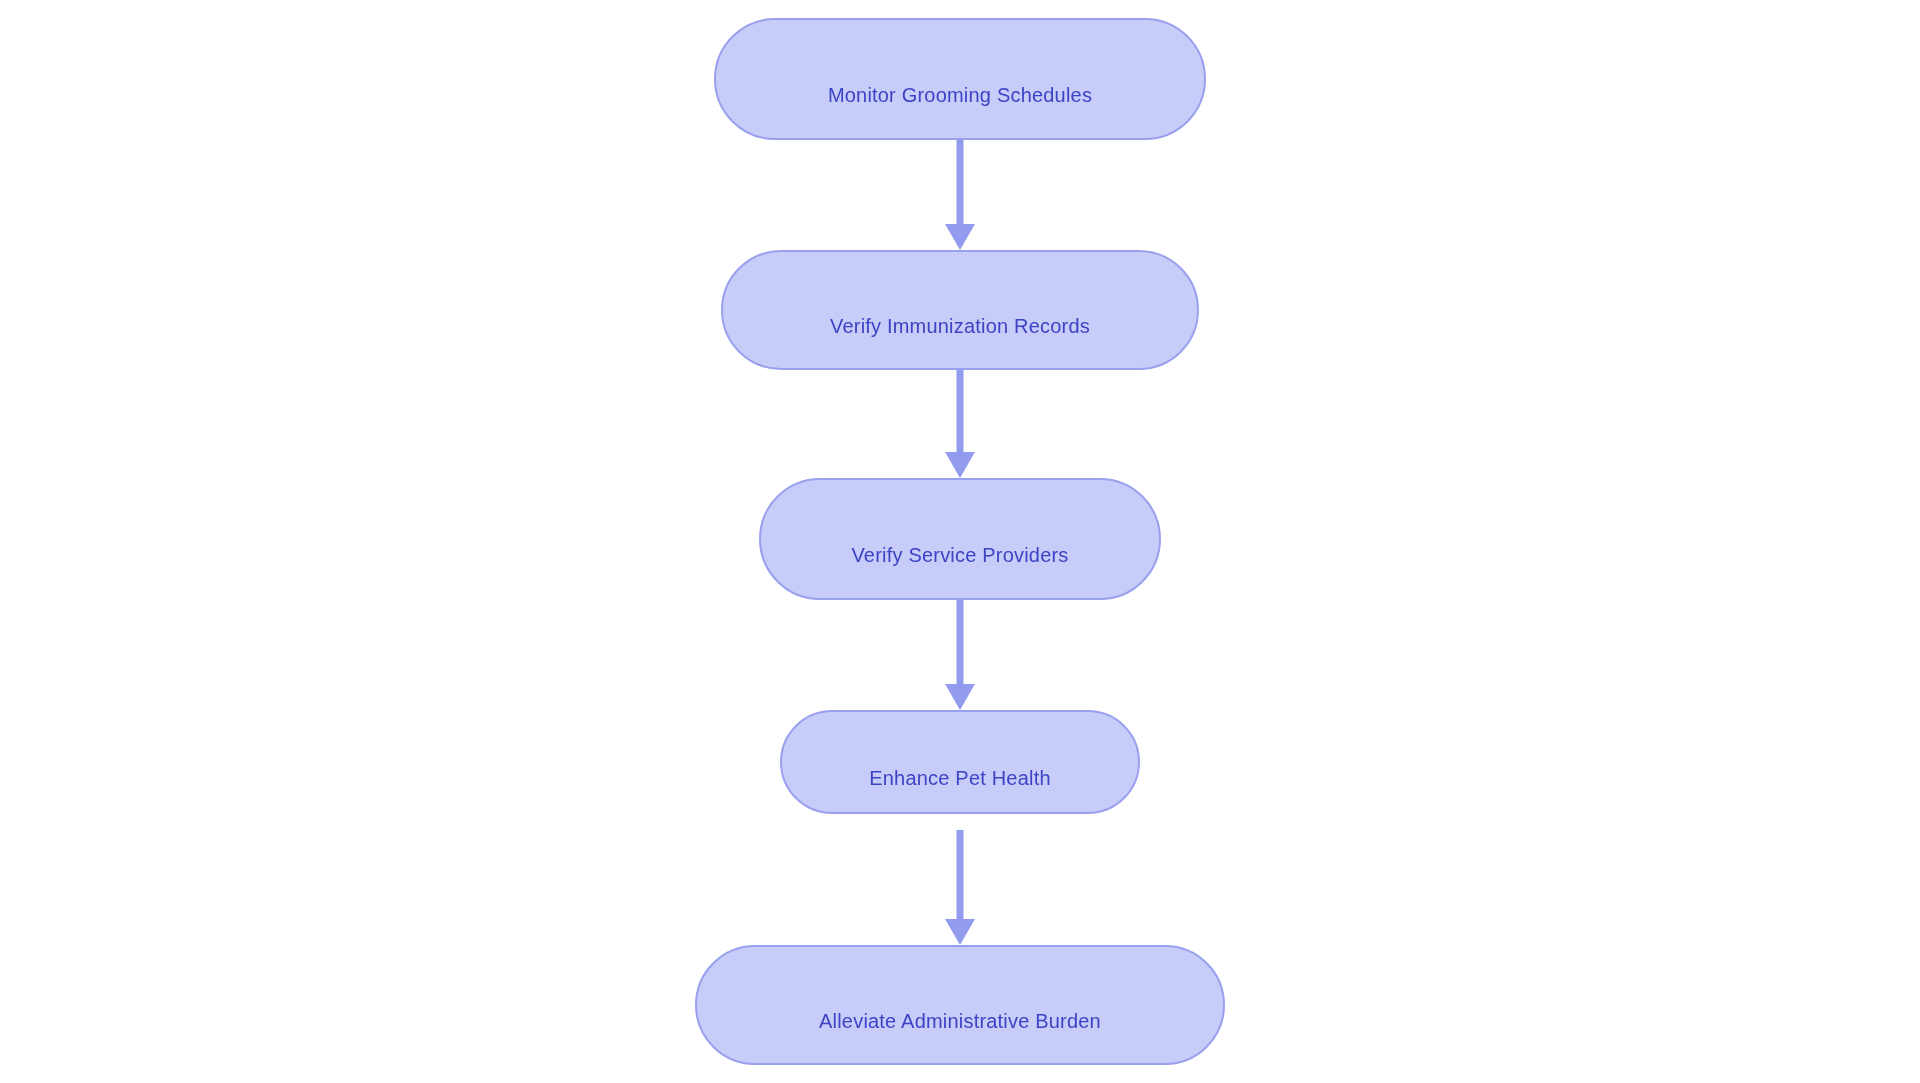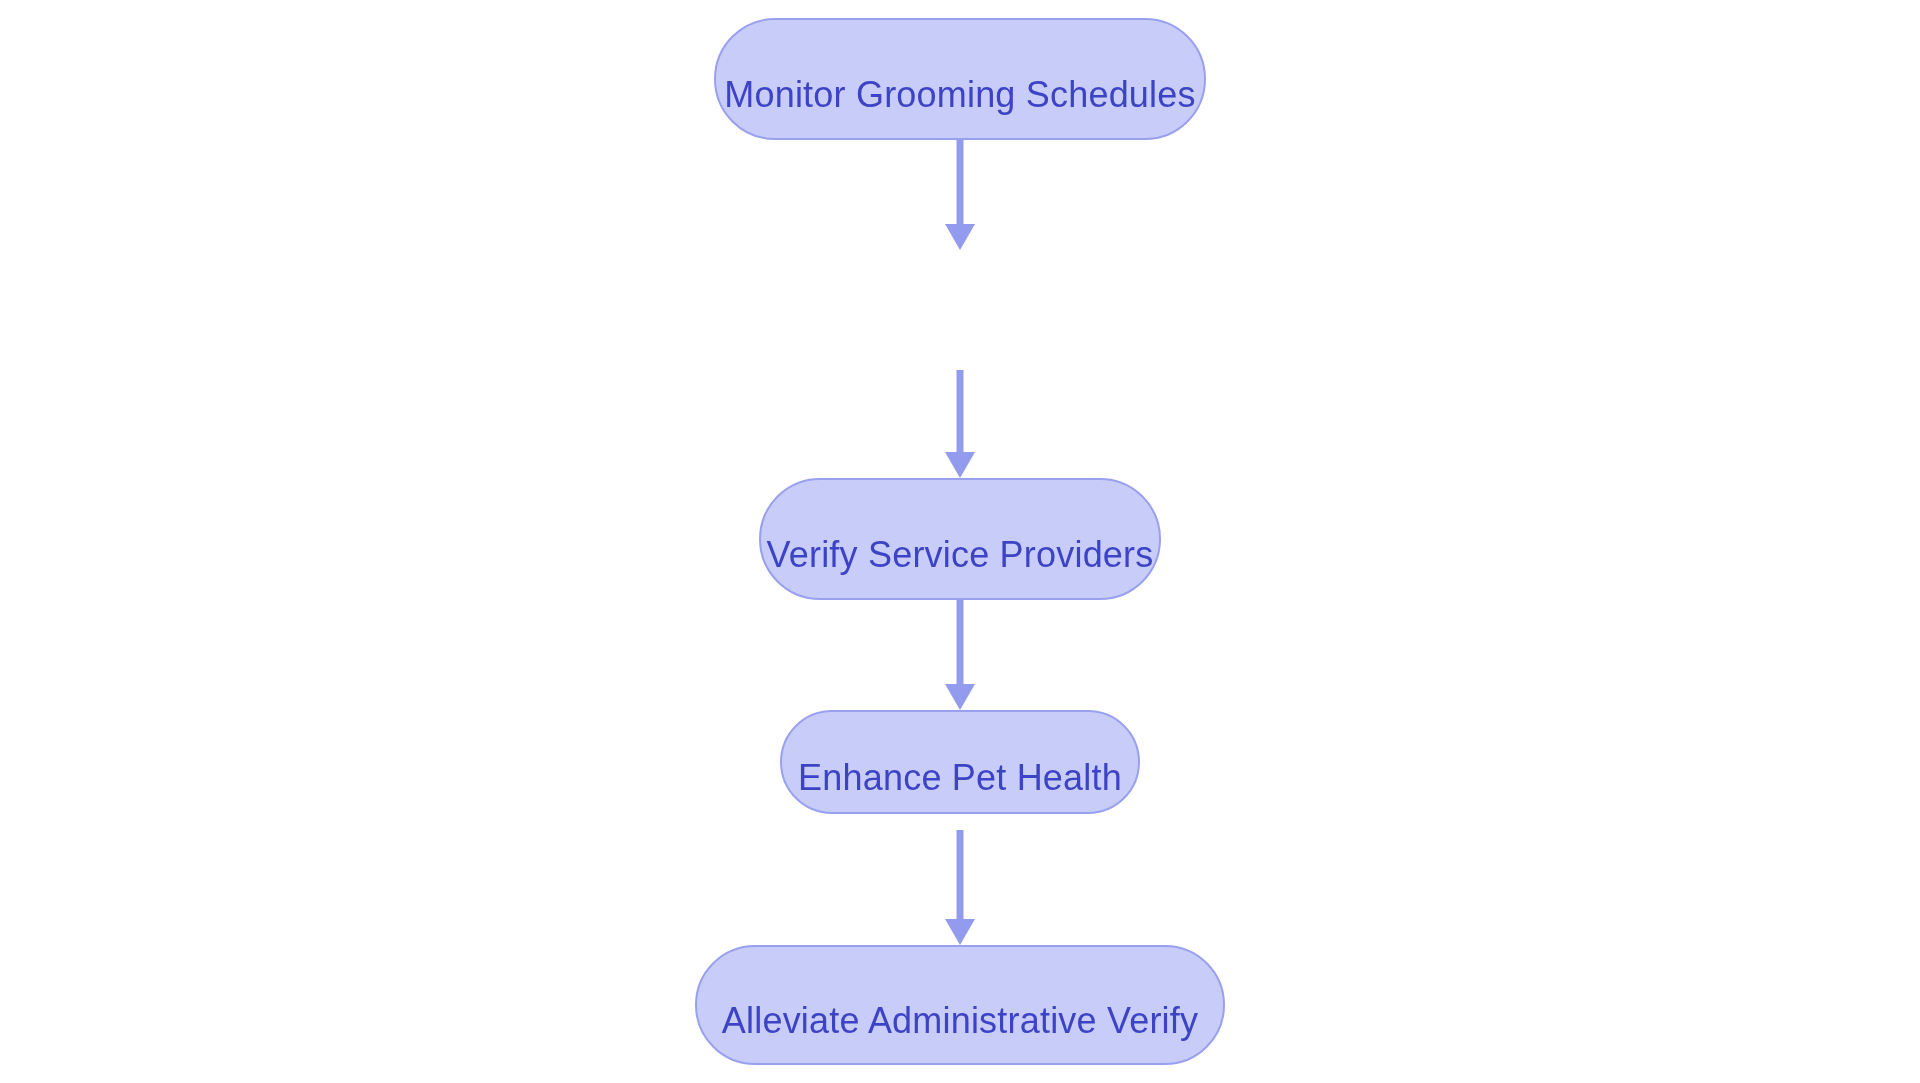--- a/index.html
+++ b/index.html
@@ -30,21 +30,21 @@
     background: var(--node-fill);
     border: 2px solid var(--node-border);
     border-radius: 62px;
     display: flex;
     align-items: center;
     justify-content: center;
     text-align: center;
   }
   .node-label {
     color: var(--node-text);
-    font-size: 36px;
+    font-size: 20px;
     font-weight: 400;
     letter-spacing: 0.2px;
     white-space: nowrap;
     margin-top: 32px;
   }
   .n1 { top: 18px;  width: 492px; height: 122px; }
   .n2 { top: 250px; width: 478px; height: 120px; }
   .n3 { top: 478px; width: 402px; height: 122px; }
   .n4 { top: 710px; width: 360px; height: 104px; justify-content: center; }
   .n5 { top: 945px; width: 530px; height: 120px; }
@@ -87,20 +87,23 @@
 
   <div class="node n1">
     <span class="node-label">Monitor Grooming Schedules</span>
   </div>
 
   <div class="arrow a1">
     <div class="arrow-shaft"></div>
     <div class="arrowhead"></div>
   </div>
 
+  <div class="node n2">
+    <span class="node-label">Verify Immunization Records</span>
+  </div>
 
   <div class="arrow a2">
     <div class="arrow-shaft"></div>
     <div class="arrowhead"></div>
   </div>
 
   <div class="node n3">
     <span class="node-label">Verify Service Providers</span>
   </div>
 
@@ -112,16 +115,16 @@
   <div class="node n4">
     <span class="node-label">Enhance Pet Health</span>
   </div>
 
   <div class="arrow a4">
     <div class="arrow-shaft"></div>
     <div class="arrowhead"></div>
   </div>
 
   <div class="node n5">
-    <span class="node-label">Alleviate Administrative Verify</span>
+    <span class="node-label">Alleviate Administrative Burden</span>
   </div>
 
 </div>
 
 </body></html>

